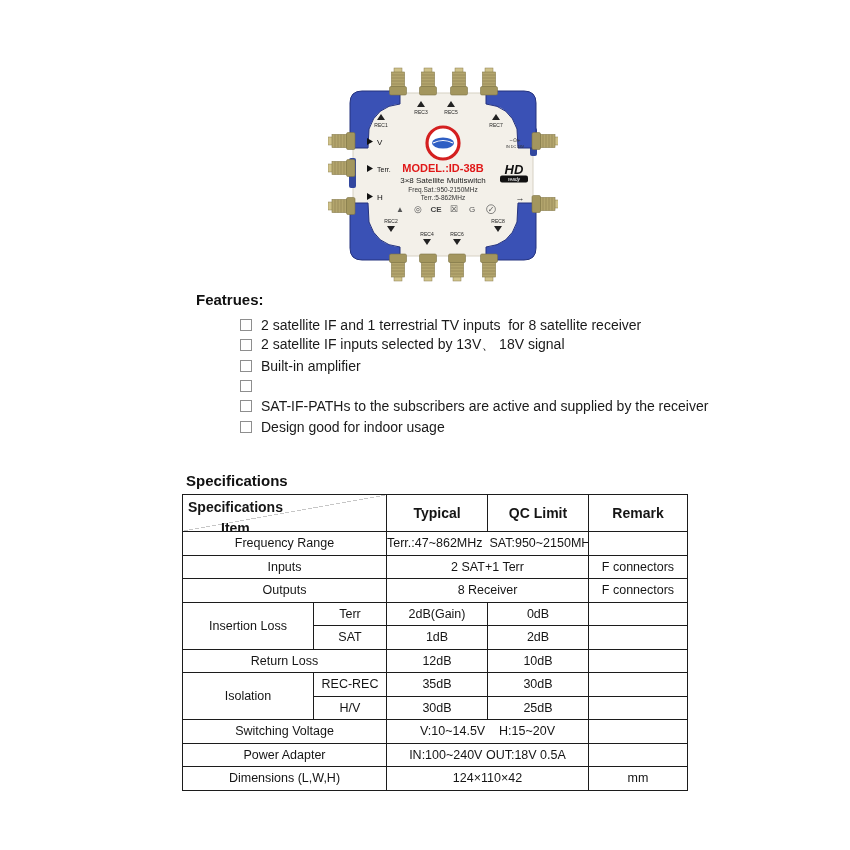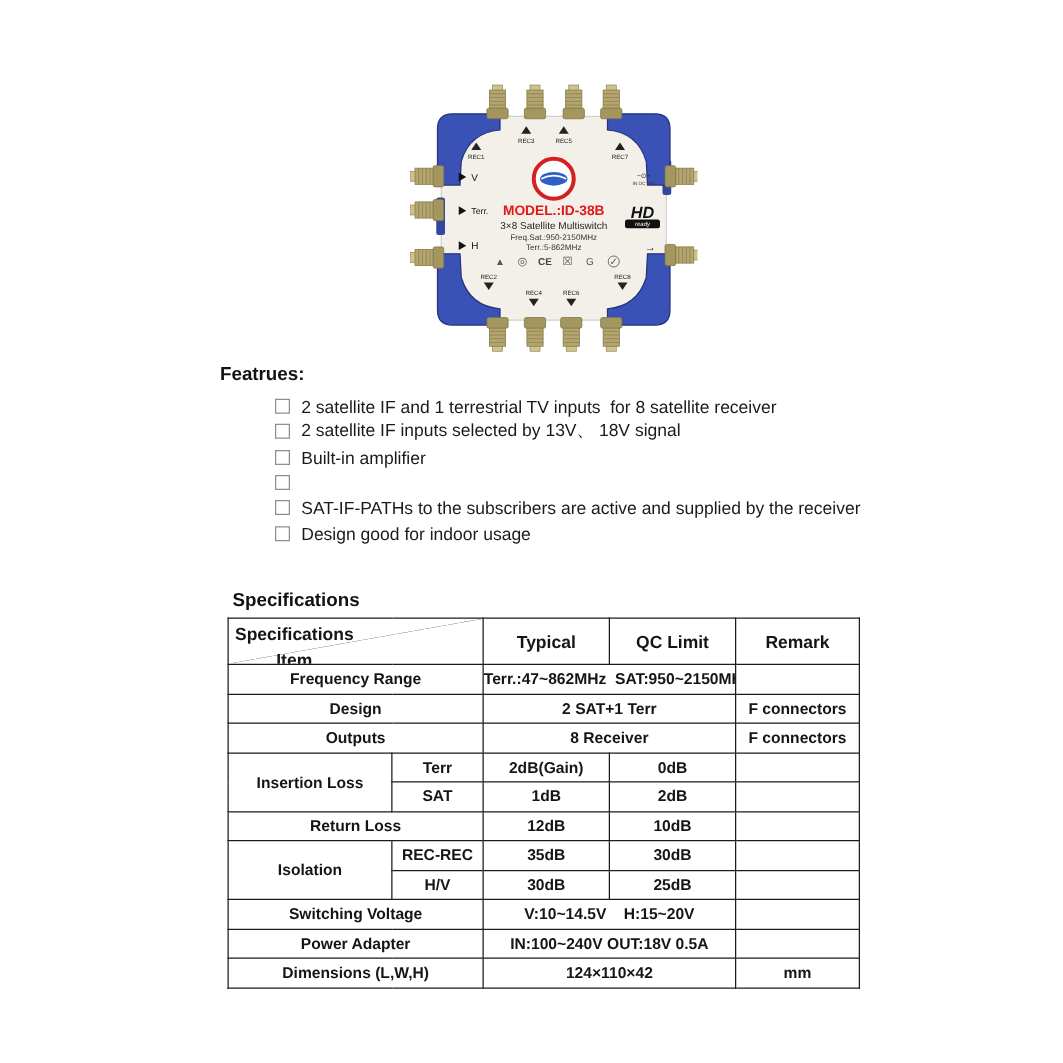--- a/index.html
+++ b/index.html
@@ -7,21 +7,21 @@
     width:850px;height:850px;position:relative;background:#ffffff;
     font-family:"Liberation Sans", sans-serif;color:#141414;
     -webkit-font-smoothing:antialiased;
   }
   .page{position:absolute;inset:0;}
 
   
   .product{position:absolute;left:328px;top:58px;width:230px;height:225px;}
 
   
-  .features{position:absolute;left:176px;top:291px;width:540px;}
+  .features{position:absolute;left:196px;top:291px;width:540px;}
   .sec-heading{font-size:15px;font-weight:bold;color:#111;}
   .feat-list{margin-top:7px;}
   .feat-row{display:flex;align-items:center;height:20.3px;margin-left:44px;}
   .cb{
     flex:0 0 auto;width:10px;height:10px;border:1px solid #8e8e8e;
     margin-right:9px;background:#fff;
   }
   .feat-text{font-size:14px;color:#1a1a1a;white-space:pre;}
 
   
@@ -29,21 +29,21 @@
   .specs-table-wrap{position:absolute;left:182px;top:494px;}
   table.specs{
     border-collapse:collapse;table-layout:fixed;width:505px;
     font-size:12.5px;color:#151515;
   }
   table.specs th, table.specs td{
     border:1px solid #1c1c1c;padding:0;text-align:center;vertical-align:middle;
     overflow:hidden;
   }
   tr.hdr th{height:36px;font-size:14px;font-weight:bold;}
-  tr.data td{height:22.5px;font-weight:bold;}
+  tr.data td{height:22.5px;font-weight:normal;}
   td.val{white-space:pre;}
   th.item-head{position:relative;text-align:left;}
   .diag{
     position:absolute;inset:0;
     background:linear-gradient(to bottom right,
       transparent 49.5%, #c6c6c6 49.5%, #c6c6c6 50.5%, transparent 50.5%);
   }
   .sp-top{position:absolute;top:4px;left:5px;z-index:2;}
   .sp-bot{position:absolute;bottom:-5px;left:5px;z-index:2;padding-left:33px;}
 </style>
@@ -218,21 +218,21 @@
         <th>QC Limit</th>
         <th>Remark</th>
       </tr>
 
       <tr class="data">
         <td colspan="2">Frequency Range</td>
         <td colspan="2" class="val">Terr.:47~862MHz  SAT:950~2150MHz</td>
         <td></td>
       </tr>
       <tr class="data">
-        <td colspan="2">Design</td>
+        <td colspan="2">Inputs</td>
         <td colspan="2" class="val">2 SAT+1 Terr</td>
         <td>F connectors</td>
       </tr>
       <tr class="data">
         <td colspan="2">Outputs</td>
         <td colspan="2" class="val">8 Receiver</td>
         <td>F connectors</td>
       </tr>
 
       <tr class="data">

